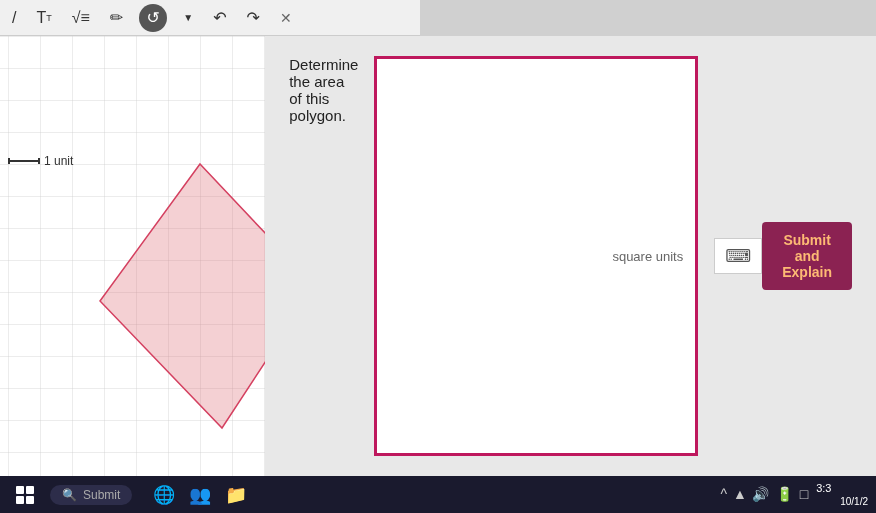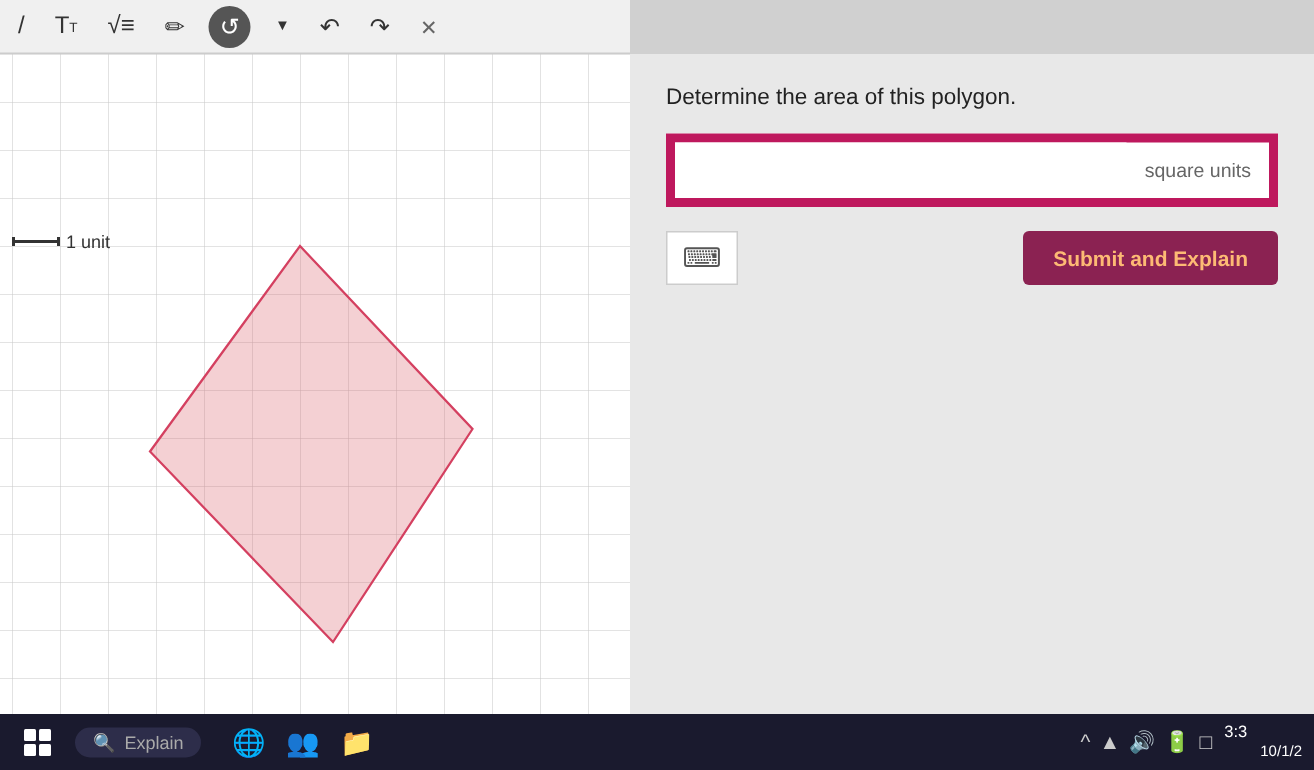--- a/index.html
+++ b/index.html
@@ -97,37 +97,37 @@
       top: -2px;
     }
     .unit-line::before { left: 0; }
     .unit-line::after { right: 0; }
 
     
     .right-panel {
       flex: 1;
       padding: 20px 24px;
       display: flex;
-      flex-direction: column;
+      flex-direction: row;
       gap: 16px;
       background: #e8e8e8;
     }
 
     .question-text {
       font-size: 15px;
       color: #222;
       font-weight: normal;
     }
 
     .answer-row {
       display: flex;
       align-items: center;
       gap: 0;
       background: white;
-      border: 6px solid #be185d;
+      border: 3px solid #be185d;
     }
 
     .answer-input {
       flex: 1;
       border: none;
       outline: none;
       font-size: 15px;
       padding: 10px 12px;
       background: white;
       text-align: center;
@@ -327,21 +327,21 @@
     <div class="win-icon">
       <div></div>
         <div></div>
         <div></div>
         <div></div>
     </div>
   </div>
 
   <div class="search-bar">
     <span class="search-icon-tb">🔍</span>
-    <span>Explain</span>
+    <span>Submit</span>
   </div>
 
   <div class="taskbar-apps">
     <div class="taskbar-app">
       <span style="font-size:18px;">🌐</span>
     </div>
     <div class="taskbar-app">
       <span style="font-size:18px;">👥</span>
     </div>
     <div class="taskbar-app">

